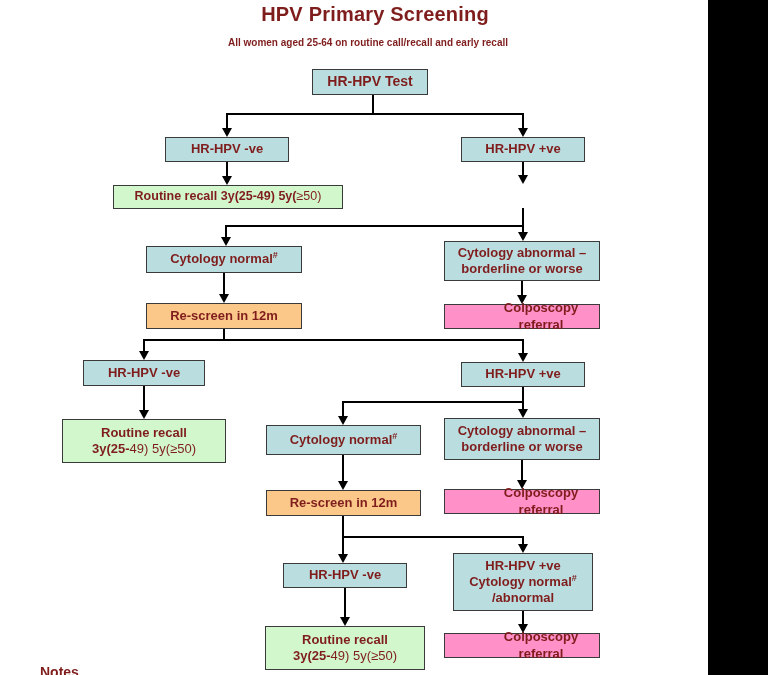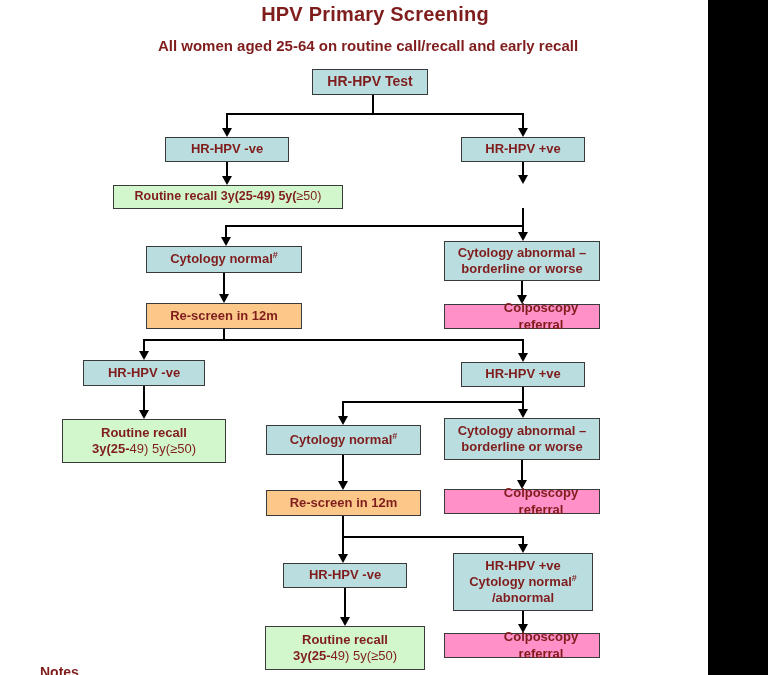--- a/index.html
+++ b/index.html
@@ -6,21 +6,21 @@
   .page{
     position:relative; width:768px; height:675px; background:#ffffff;
     overflow:hidden; font-family:"Liberation Sans", sans-serif; color:#7f1d1d;
   }
   .title{
     position:absolute; left:0; top:3px; width:750px; text-align:center;
     font-size:20px; font-weight:bold; letter-spacing:.2px;
   }
   .subtitle{
     position:absolute; left:0; top:37px; width:736px; text-align:center;
-    font-size:15px; font-weight:bold;
+    font-size:10px; font-weight:bold;
   }
   .node{
     position:absolute; box-sizing:border-box; border:1.6px solid #3a3a3a;
     display:flex; flex-direction:column; align-items:center; justify-content:center;
     text-align:center; font-weight:bold; font-size:13px; line-height:1.25;
   }
   .node.lg{font-size:14px;}
   .node.sm{font-size:12.5px;}
   .blue{background:#badee0;}
   .green{background:#d2f7cc;}

